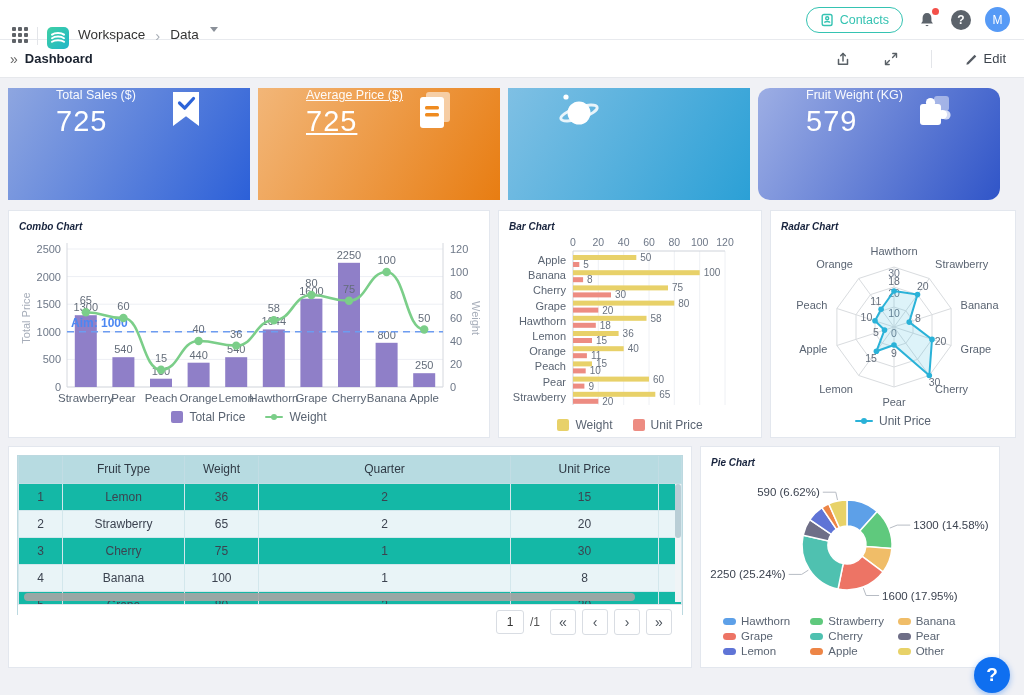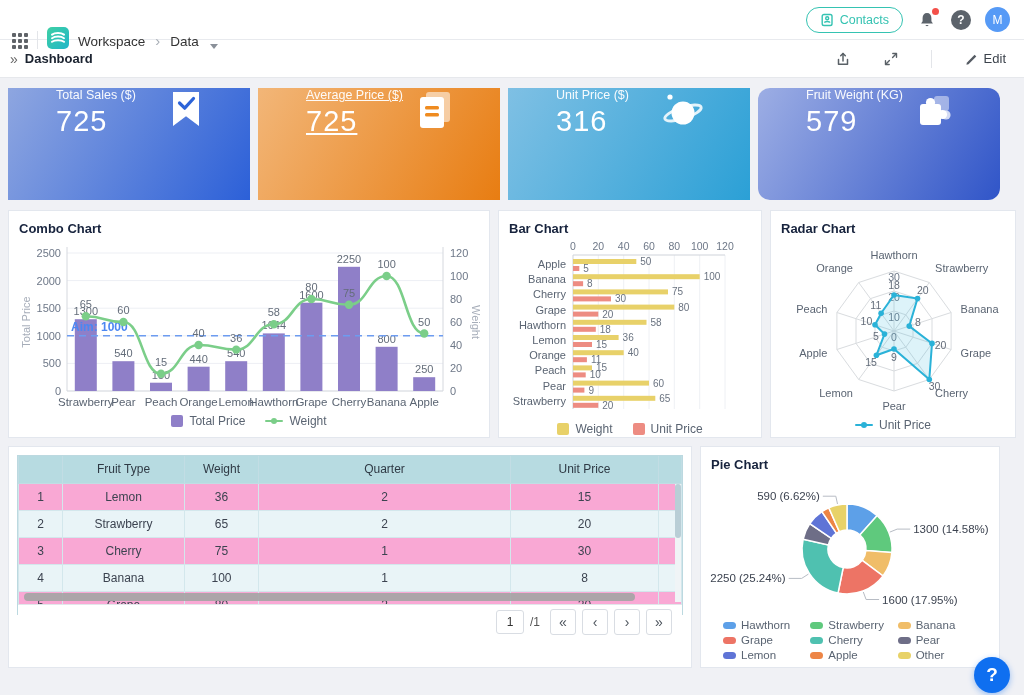--- a/index.html
+++ b/index.html
@@ -1,19 +1,19 @@
 <!DOCTYPE html>
 <html><head>
 <meta charset="utf-8">
 <style>
   * { margin:0; padding:0; box-sizing:border-box; }
   html,body { width:1024px; height:695px; overflow:hidden; }
   body { font-family:"Liberation Sans", sans-serif; background:#f0f1f5; color:#333; position:relative; }
   .navbar { height:40px; background:#fff; border-bottom:1px solid #e8eaee; display:flex; align-items:center; justify-content:space-between; padding:0 14px 0 12px; }
-  .nav-left { display:flex; align-items:flex-end; gap:9px;margin-top:36px; }
+  .nav-left { display:flex; align-items:flex-start; gap:9px;margin-top:36px; }
   .grid-icon { display:grid; grid-template-columns:repeat(3,4px); grid-gap:2px; cursor:pointer; }
   .grid-icon span { width:4px; height:4px; background:#5f6368; border-radius:1px; }
   .vdiv { width:1px; height:18px; background:#e3e5e9; }
   .ws-label { font-size:13.5px; color:#333; }
   .crumb-sep { font-size:15px; color:#a7adb5; margin:0 1px; }
   .crumb { font-size:13.5px; color:#333; }
   .caret { width:0; height:0; border-left:4px solid transparent; border-right:4px solid transparent; border-top:5px solid #8a9099; margin-left:2px; }
   .nav-right { display:flex; align-items:center; gap:14px; }
   .contacts-btn { display:flex; align-items:center; gap:6px; height:26px; padding:0 13px; border:1px solid #35c3b2; border-radius:14px; background:#fff; color:#35c3b2; font-size:12.5px; cursor:pointer; font-family:inherit; }
   .bell-wrap { position:relative; cursor:pointer; height:20px; }
@@ -27,34 +27,34 @@
   .sub-right { display:flex; align-items:center; gap:32px; }
   .tool-icon { cursor:pointer; display:flex; align-items:center; }
   .edit-btn { display:flex; align-items:center; gap:5px; font-size:13px; color:#3c434c; cursor:pointer; }
   .content { padding:10px 8px 0 8px; }
   .kpi-row { display:flex; gap:8px; margin-bottom:10px; }
   .kpi { width:242px; height:112px; display:flex; align-items:flex-start; justify-content:space-between; padding:0 44px 0 48px; color:#fff; cursor:default; }
   .kpi-label { font-size:12.5px; margin-bottom:3px; opacity:.95; }
   .kpi-value { font-size:29px; font-weight:400; letter-spacing:1px; }
   .charts-row { display:flex; gap:8px; margin-bottom:8px; }
   .card { background:#fff; border:1px solid #e3e7ee; padding:8px; }
-  .chart-title { font-size:13px; font-weight:bold; color:#17233d; margin:2px 0 3px 2px; }
+  .chart-title { font-size:10px; font-weight:bold; color:#17233d; margin:2px 0 3px 2px;font-style:italic; }
   .combo-card { width:482px; height:228px; }
   .bar-card { width:264px; height:228px; }
   .radar-card { width:246px; height:228px; }
   svg { font-family:inherit; display:block; }
   .legend-row { display:flex; justify-content:center; align-items:center; gap:20px; height:20px; }
   .legend-item { display:flex; align-items:center; gap:6px; font-size:12px; color:#5a6472; }
   .lg-sq { width:12px; height:12px; border-radius:2px; }
   .lg-line { width:18px; height:2.5px; border-radius:2px; position:relative; }
   .lg-line i { position:absolute; left:6px; top:-2px; width:6px; height:6px; border-radius:50%; background:inherit; }
   .bottom-row { display:flex; gap:8px; }
   .pivot-card { width:684px; height:222px; }
   .pie-card { width:300px; height:222px; }
-  .table-wrap { border:1px solid #bcd9e0; height:160px; position:relative; background:#f9a8d4; }
+  .table-wrap { border:1px solid #bcd9e0; height:160px; position:relative; background:#14b8a6; }
   .table-clip { height:148px; overflow:hidden; position:relative; }
   table { border-collapse:collapse; width:100%; table-layout:fixed; }
   th { background:#b7dbe1; font-weight:normal; font-size:12px; color:#2f3a45; height:27px; border:1px solid #c2dde4; border-top:none; }
   td { font-size:12px; color:#3c4350; text-align:center; height:27px; border:1px solid #d3e7ec; }
   tr.alt td { background:#e9f4f7; }
   .hscrollbar { position:absolute; left:6px; top:137px; width:92%; height:8px; background:#a5a5a5; border-radius:4px; opacity:.92; }
   .vscrollbar { position:absolute; right:1px; top:28px; width:6px; height:118px; background:#f0f4f6; }
   .vthumb { width:6px; height:54px; background:#b9ced6; border-radius:3px; }
   .pager { height:34px; border-top:1px solid #e2e6ea; display:flex; align-items:center; justify-content:flex-end; gap:6px; padding-right:10px; background:#fff; }
   .page-input { width:28px; height:24px; border:1px solid #d9dde3; border-radius:3px; text-align:center; font-size:12px; color:#333; font-family:inherit; }
@@ -178,24 +178,20 @@
         <span>
           <svg width="42" height="46" viewBox="0 0 42 46">
             <rect x="12" y="4" width="24" height="30" rx="3" fill="rgba(255,255,255,0.55)"></rect>
             <rect x="6" y="9" width="24" height="31" rx="3" fill="#fff"></rect>
             <rect x="11" y="18" width="14" height="3.6" rx="1.5" fill="#ef8b1f"></rect>
             <rect x="11" y="25" width="14" height="3.6" rx="1.5" fill="#ef8b1f"></rect>
           </svg>
         </span>
       </div>
       <div class="kpi" style="background: linear-gradient(120deg, rgb(127, 192, 228), rgb(43, 160, 214));">
-        <div>
-          <div class="kpi-label">Unit Price ($)</div>
-          <div class="kpi-value">316</div>
-        </div>
         <span>
           <svg width="46" height="46" viewBox="0 0 46 46">
             <circle cx="10" cy="9" r="2.6" fill="#fff"></circle>
             <circle cx="23" cy="25" r="11.5" fill="#fff"></circle>
             <ellipse cx="23" cy="25" rx="19" ry="5.6" fill="none" stroke="rgba(255,255,255,0.85)" stroke-width="3" transform="rotate(-18 23 25)"></ellipse>
           </svg>
         </span>
       </div>
       <div class="kpi" style="background: linear-gradient(120deg, rgb(157, 174, 228), rgb(48, 85, 200)); border-radius: 12px;">
         <div>

